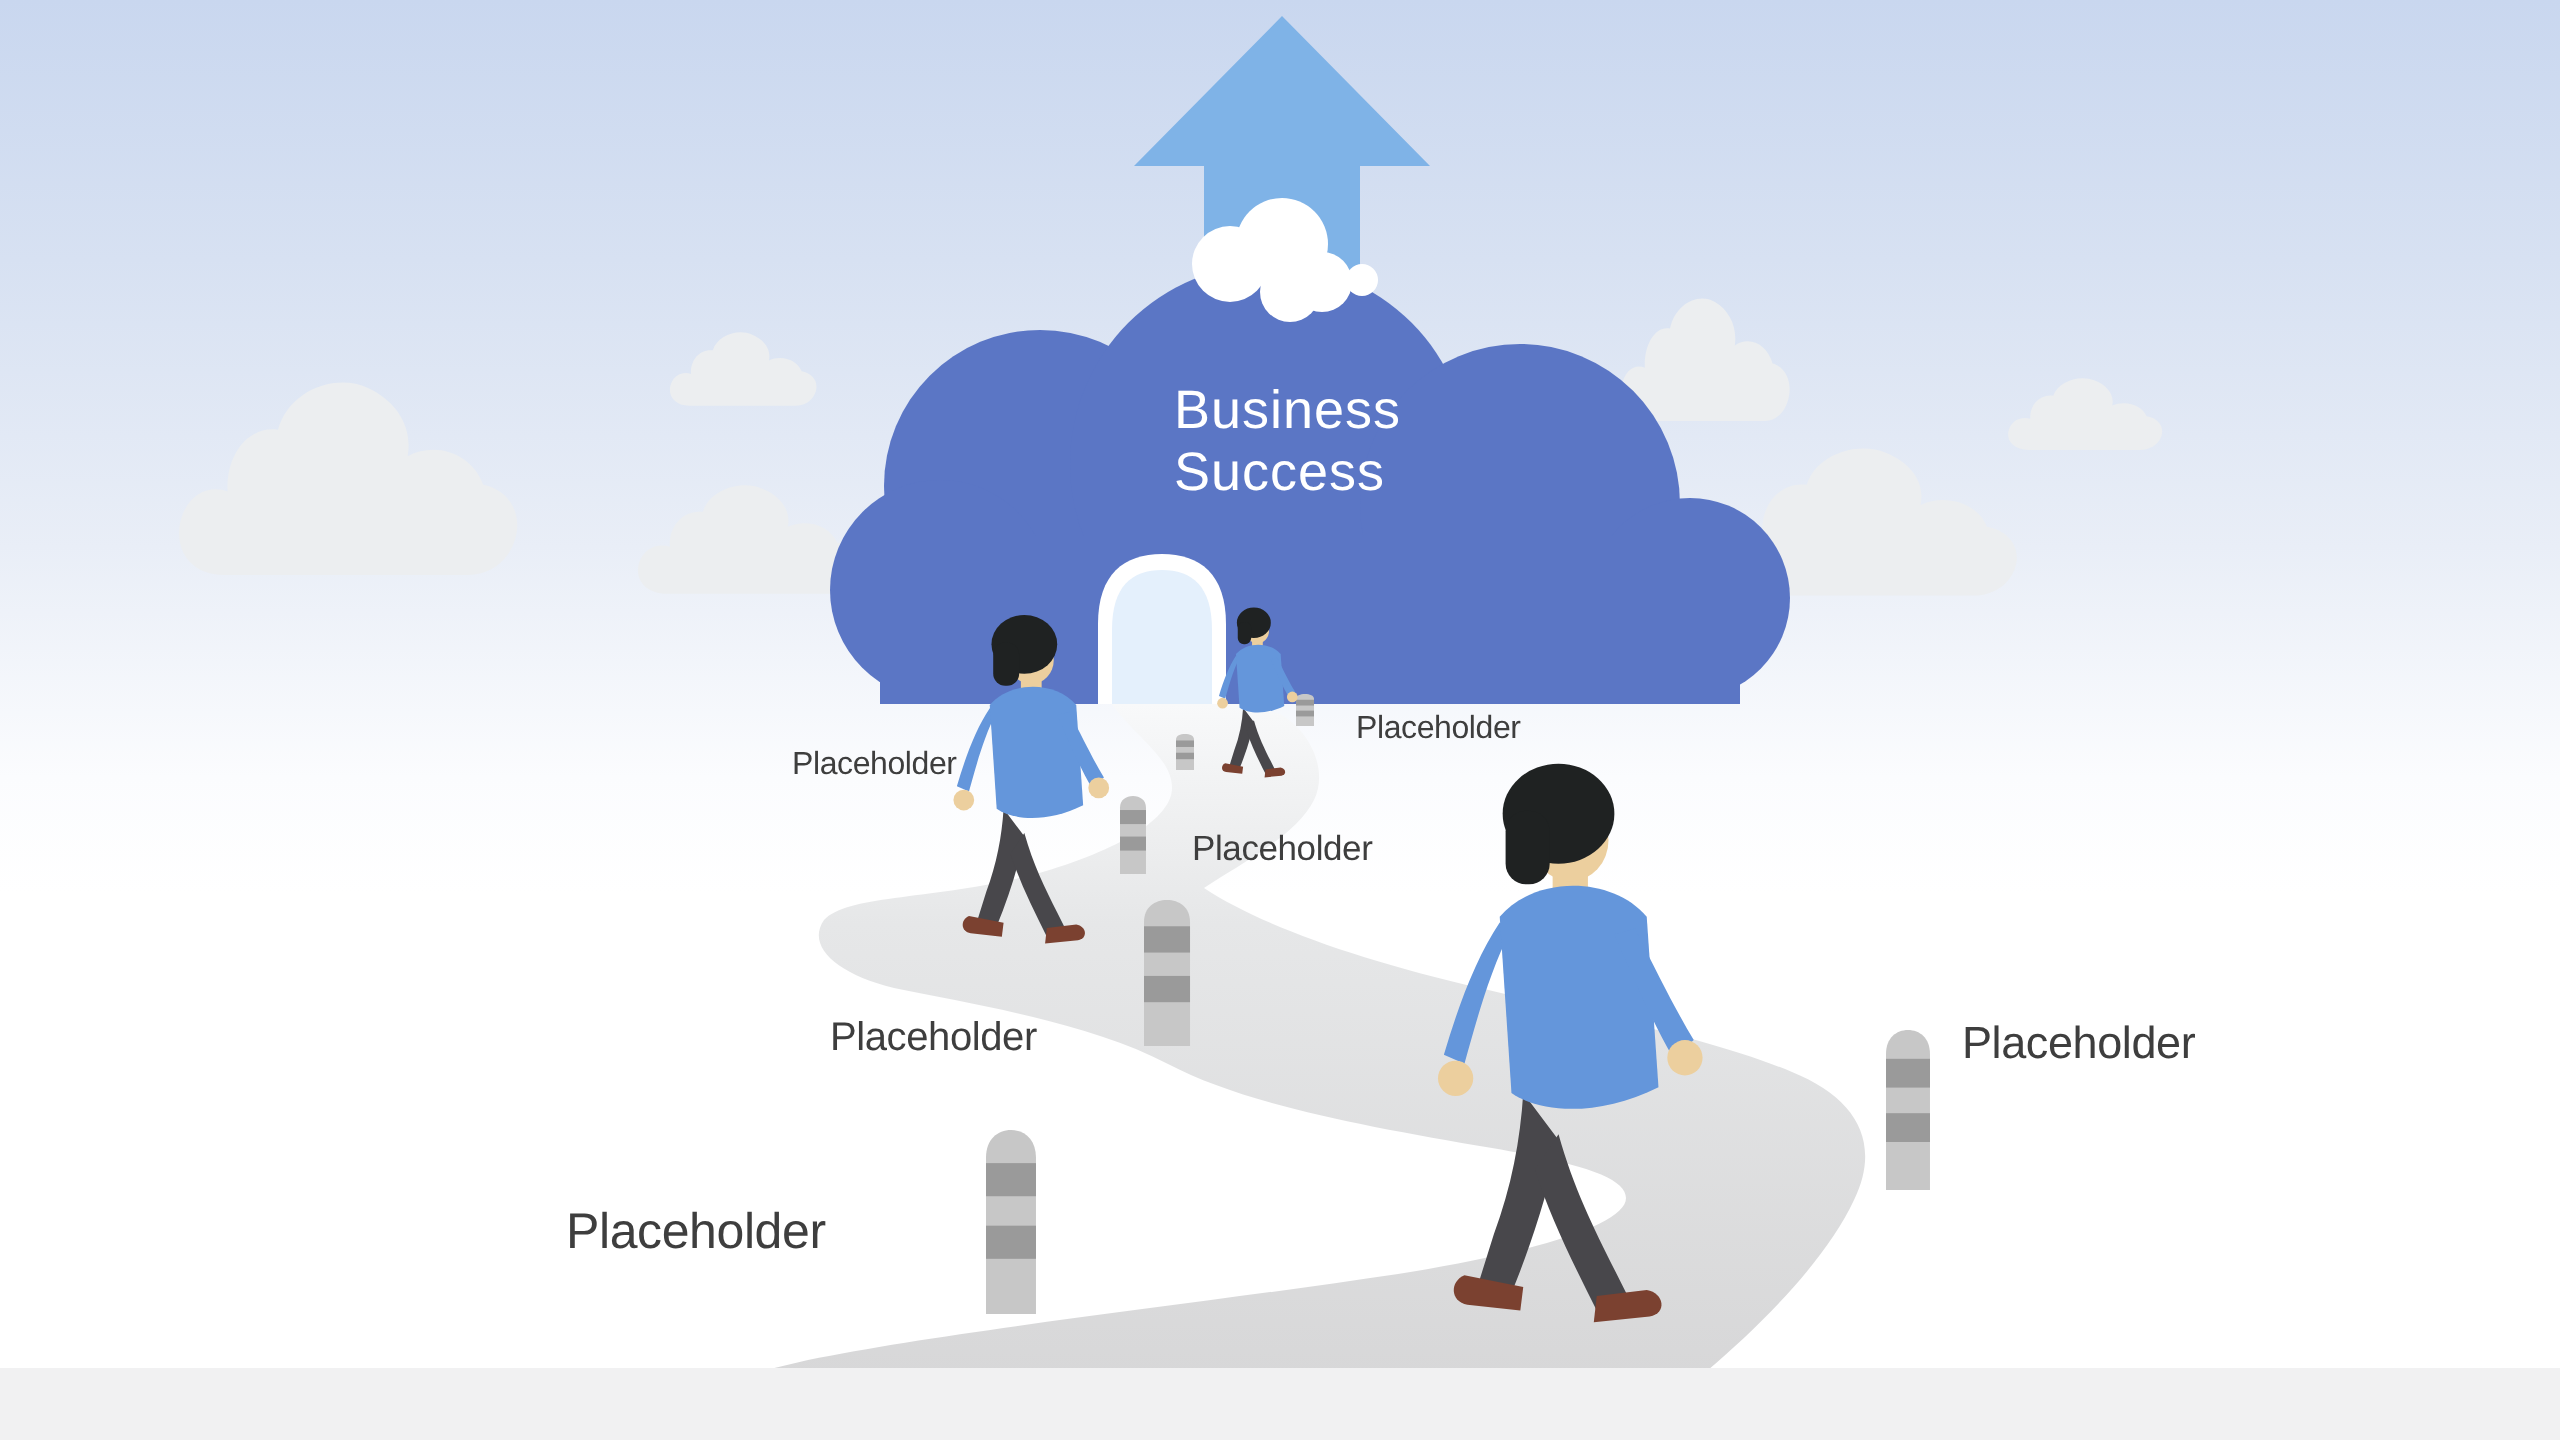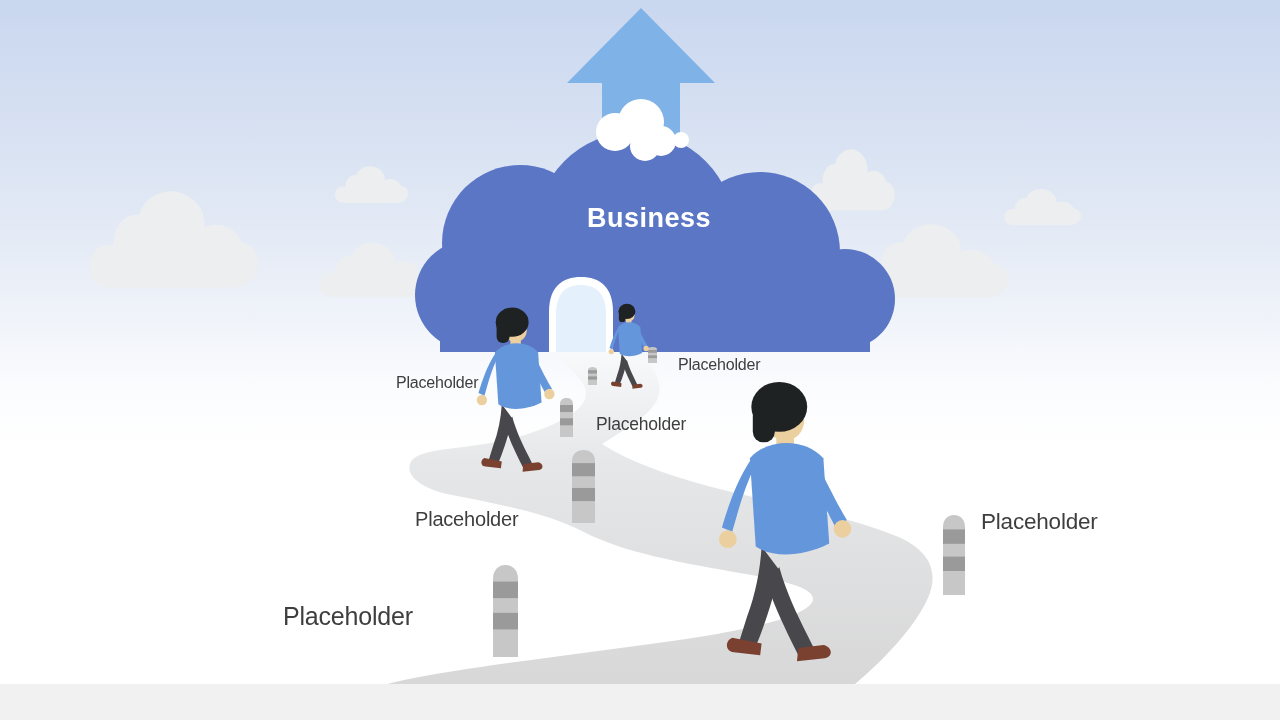--- a/index.html
+++ b/index.html
@@ -3,22 +3,22 @@
 <meta charset="utf-8">
 <style>
   html,body{margin:0;padding:0;background:#888;}
   .slide{
     position:relative;width:1280px;height:720px;overflow:hidden;
     font-family:"Liberation Sans",sans-serif;
     background:linear-gradient(180deg,#C9D7EF 0%,#D7E1F2 18%,#E9EEF7 38%,#FBFCFE 54%,#FFFFFF 62%);
   }
   .scene{position:absolute;left:0;top:0;width:1280px;height:720px;display:block;}
   .title{
-    position:absolute;left:587px;top:203px;
-    color:#FFFFFF;font-size:27px;font-weight:bold;line-height:31px;
+    position:absolute;left:587px;top:190px;
+    color:#FFFFFF;font-size:27px;font-weight:normal;line-height:31px;
     letter-spacing:0.5px;white-space:nowrap;
   }
   .ph{
     position:absolute;color:#3E3E3E;font-weight:normal;white-space:nowrap;
     letter-spacing:-0.2px;
   }
   .ph1{left:396px;top:374px;font-size:16px;}
   .ph2{left:678px;top:356px;font-size:16px;}
   .ph3{left:596px;top:414px;font-size:17.5px;}
   .ph4{left:415px;top:508px;font-size:20px;}
@@ -142,20 +142,21 @@
     <use href="#post" transform="translate(493,565) scale(0.833,0.92)"></use>
     <use href="#post" transform="translate(943,515) scale(0.733,0.80)"></use>
 
     <use href="#man" transform="translate(601,302) scale(0.447)"></use>
     <use href="#man" transform="translate(462,304) scale(0.865)"></use>
     <use href="#man" transform="translate(694,376) scale(1.47)"></use>
   </svg>
 
   <div class="title">
     <div>Business</div>
+    <div>Success</div>
   </div>
 
   <div class="ph ph1">Placeholder</div>
   <div class="ph ph2">Placeholder</div>
   <div class="ph ph3">Placeholder</div>
   <div class="ph ph4">Placeholder</div>
   <div class="ph ph5">Placeholder</div>
   <div class="ph ph6">Placeholder</div>
 
   <div class="footer"></div>

